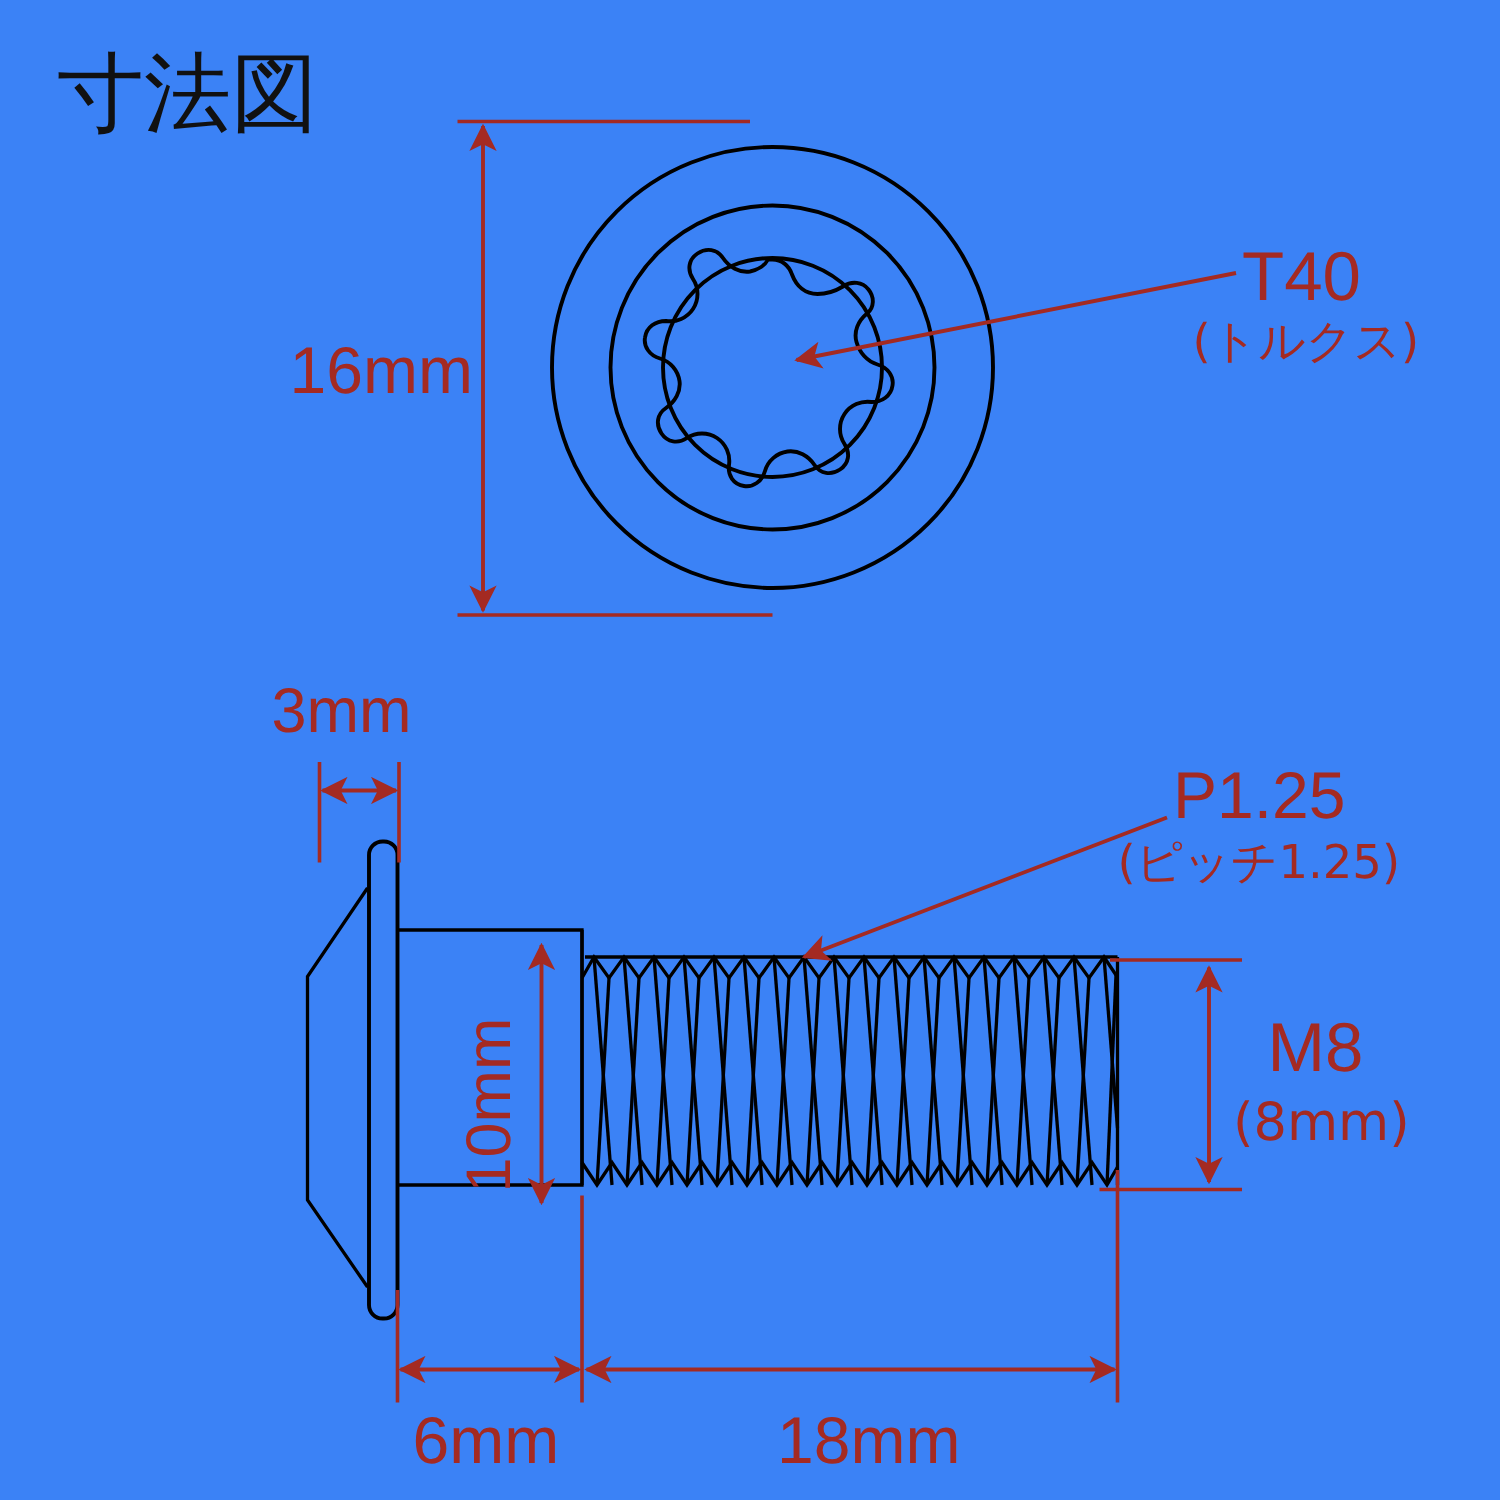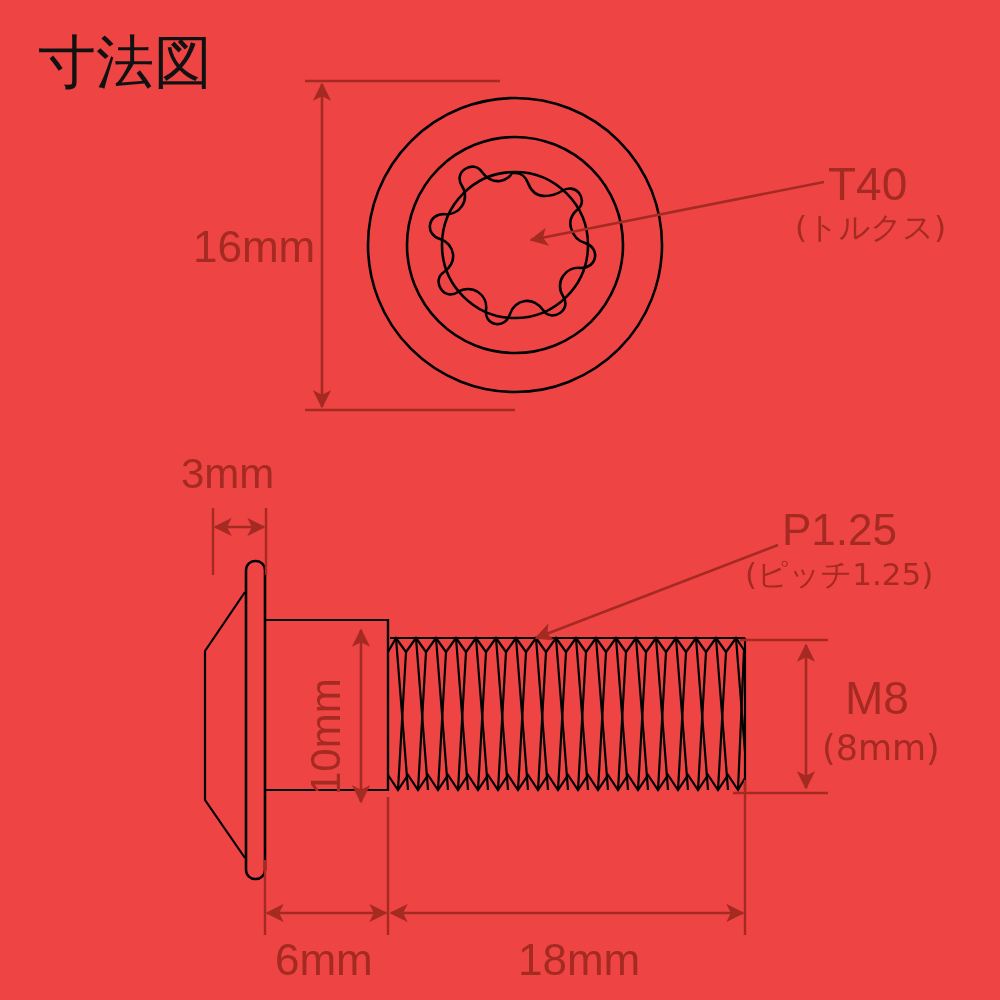--- a/index.html
+++ b/index.html
@@ -8,21 +8,21 @@
     padding: 0;
     background: #ffffff;
   }
   body {
     font-family: "Liberation Sans", "DejaVu Sans", sans-serif;
   }
   #stage {
     position: relative;
     width: 1000px;
     height: 1000px;
-    background: #ef4444;
+    background: #3b82f6;
     overflow: hidden;
   }
   #drawing {
     position: absolute;
     top: 0;
     left: 0;
     width: 1000px;
     height: 1000px;
   }
   .title-text {

